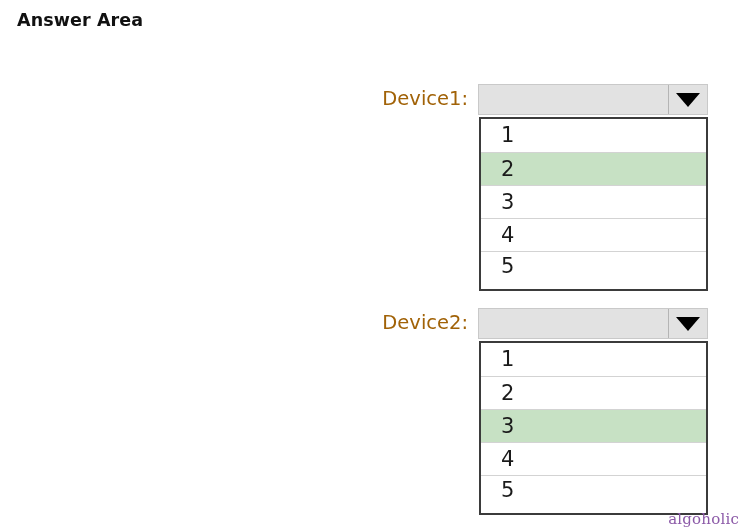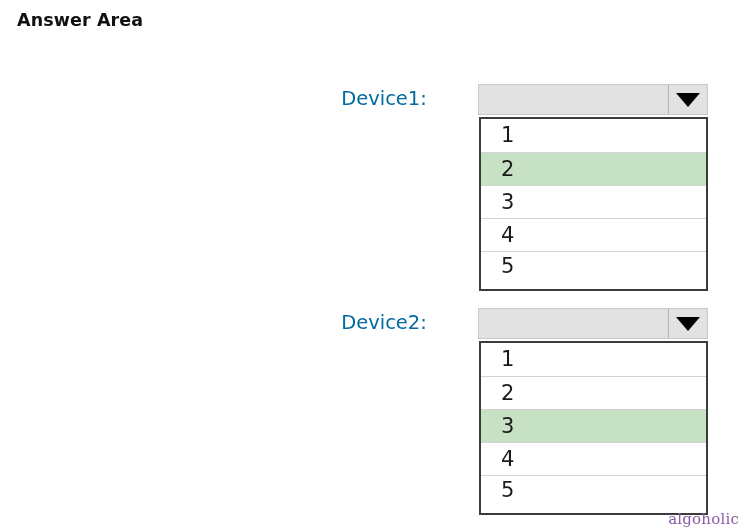--- a/index.html
+++ b/index.html
@@ -42,24 +42,24 @@
   }
   .dropdown-group.g1 { top: 84px; }
   .dropdown-group.g2 { top: 308px; }
 
   
   .field-label {
     position: absolute;
     left: 300px;
     top: 2px;
     width: 168px;
-    text-align: center;
+    text-align: right;
     font-size: 19.5px;
     font-weight: normal;
-    color: #0369a1;
+    color: #a16207;
     white-space: nowrap;
     line-height: 26px;
   }
 
   
   .combobox {
     position: absolute;
     left: 478px;
     top: 0px;
     width: 230px;

